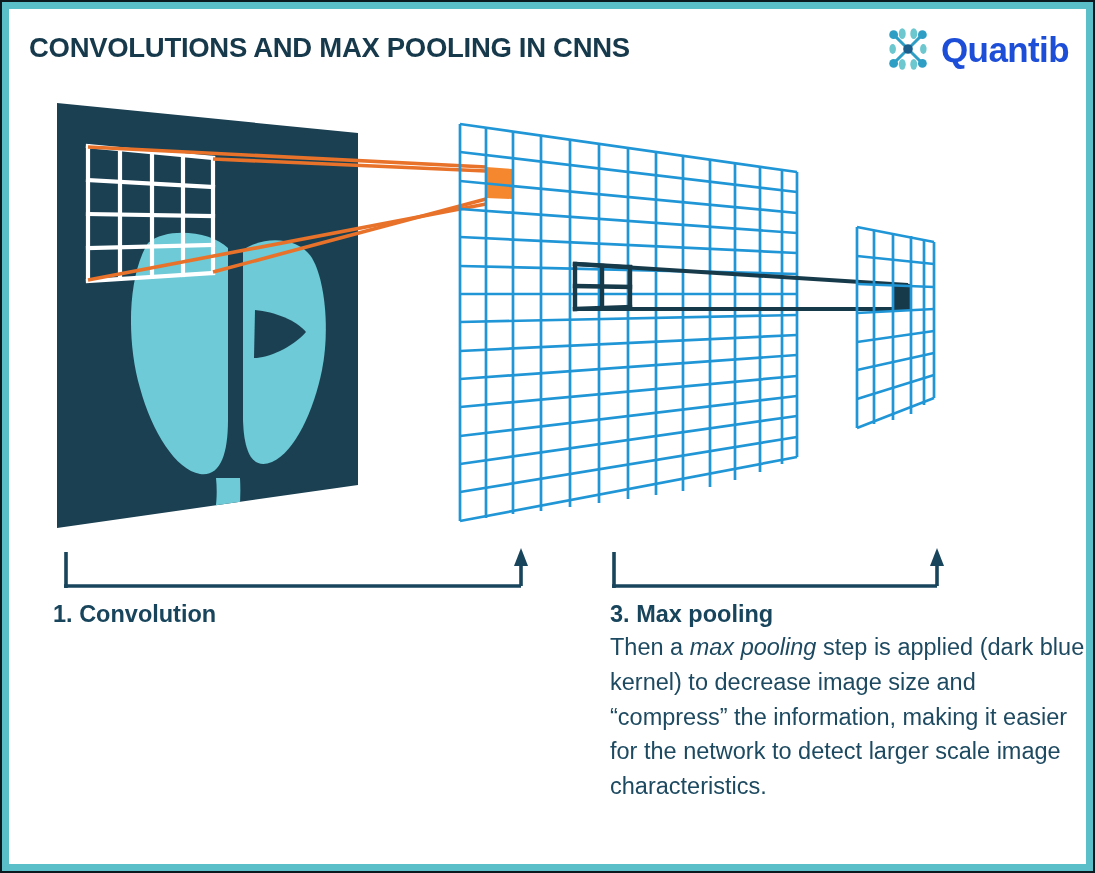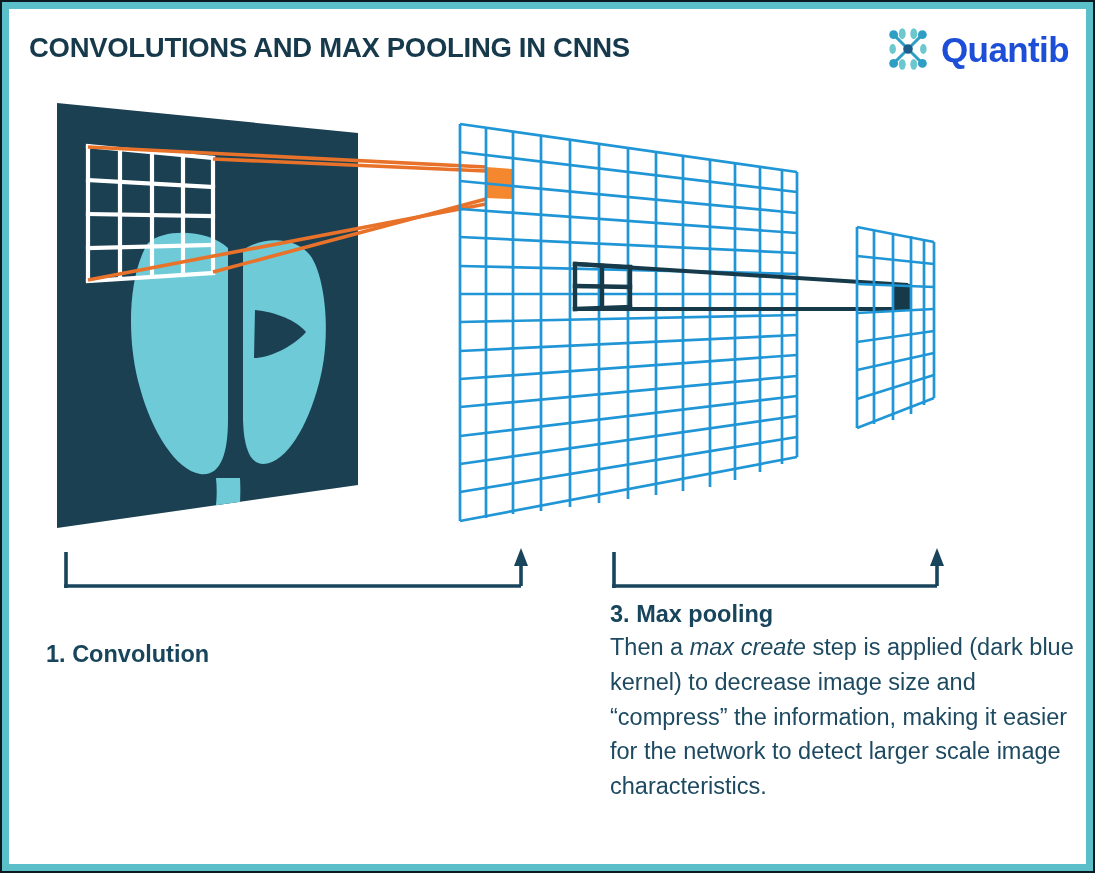--- a/index.html
+++ b/index.html
@@ -106,21 +106,21 @@
     left: 0;
     top: 600px;
     width: 1095px;
     z-index: 12;
   }
   .caption {
     position: absolute;
     top: 0;
     color: #18455c;
   }
-  .caption-1 { left: 46px; width: 460px; margin-top: 40px; }
+  .caption-1 { left: 53px; width: 460px; }
   .caption-2 { left: 610px; width: 478px; }
 
   .caption-title {
     font-size: 23.5px;
     font-weight: bold;
     color: #18455c;
     margin: 0 0 1px 0;
     line-height: 1.25;
     font-family: "Liberation Sans", sans-serif;
   }
@@ -327,19 +327,19 @@
   </div>
 
   <div class="captions">
 
     <div class="caption caption-1">
       <div class="caption-title">1. Convolution</div>
     </div>
 
     <div class="caption caption-2">
       <div class="caption-title">3. Max pooling</div>
-      <div class="caption-body">Then a <em>max create</em> step is applied (dark blue kernel) to decrease image size and “compress” the information, making it easier for the network to detect larger scale image characteristics.</div>
+      <div class="caption-body">Then a <em>max pooling</em> step is applied (dark blue kernel) to decrease image size and “compress” the information, making it easier for the network to detect larger scale image characteristics.</div>
     </div>
   </div>
 
   <div class="frame-teal"></div>
   <div class="frame-dark"></div>
 </div>
 
 </body></html>

